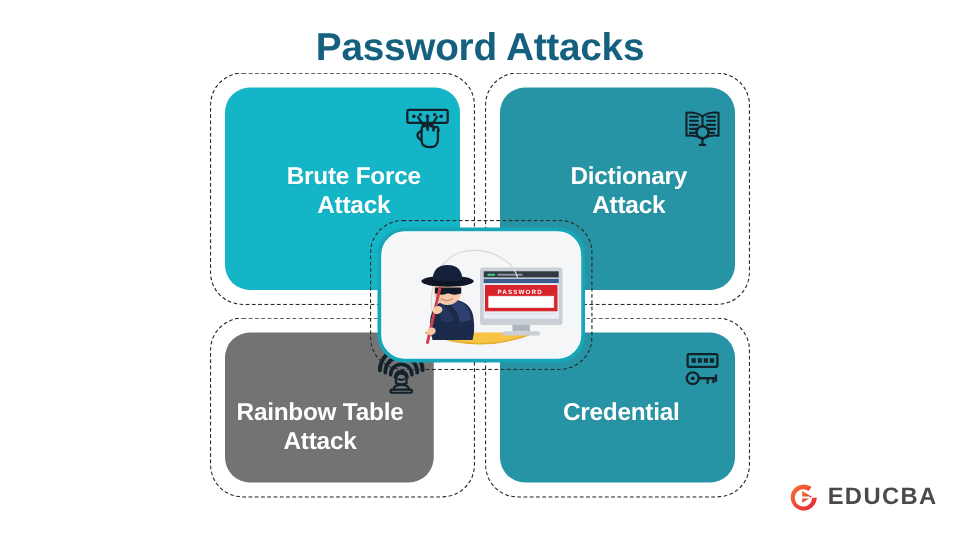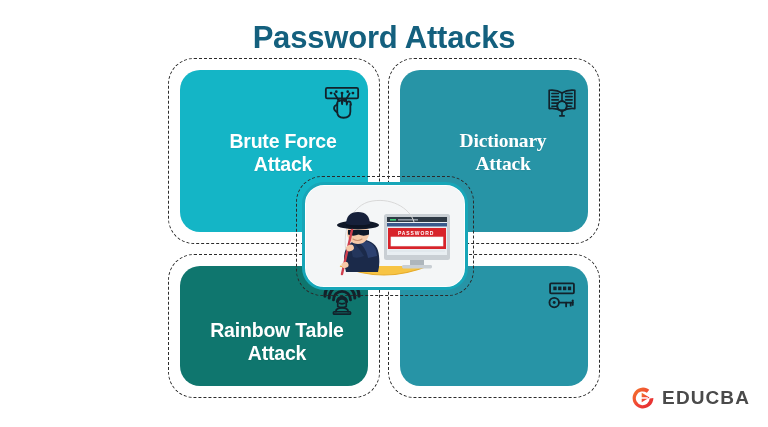--- a/index.html
+++ b/index.html
@@ -71,22 +71,22 @@
   }
   .card .icon-wrap {
     width: 52px;
     height: 40px;
     display: flex;
     align-items: center;
     justify-content: center;
   }
 
   #card-tl { left: 180px; top: 70px;  width: 188px; height: 162px; background: #14b5c6; }
-  #card-tr { left: 400px; top: 70px;  width: 188px; height: 162px; background: #2794a6; font-family: Liberation Serif, serif; }
-  #card-bl { left: 180px; top: 266px; width: 188px; height: 120px; background: #0f766e; }
+  #card-tr { left: 400px; top: 70px;  width: 188px; height: 162px; background: #2794a6; }
+  #card-bl { left: 180px; top: 266px; width: 167px; height: 120px; background: #737373; }
   #card-br { left: 400px; top: 266px; width: 188px; height: 120px; background: #2794a6; }
 
   #card-bl .label, #card-br .label { margin-top: 3px; width: 182px; }
   #card-bl .icon-wrap, #card-br .icon-wrap { height: 36px; }
 
   
   #center-frame {
     position: absolute;
     left: 302px;
     top: 182px;
@@ -221,21 +221,21 @@
           <rect x="30.4" y="6.5" width="3.6" height="4" fill="#12222b" stroke="none"></rect>
           <circle cx="15.5" cy="24" r="5.2"></circle>
           <circle cx="15.5" cy="24" r="1.6" fill="#12222b" stroke="none"></circle>
           <path d="M20.7 24 h15"></path>
           <path d="M28.5 24 v4.2"></path>
           <path d="M33.5 24 v3.4"></path>
           <path d="M35.7 21.5 v5"></path>
         </g>
       </svg>
     </div>
-    <div class="label"><br></div>
+    <div class="label"><span>Credential</span><br></div>
   </div>
 
   <div id="center-dash"></div>
   <div id="center-frame"></div>
   <div id="center-card">
     <svg viewBox="0 0 158 100" width="158" height="100" aria-hidden="true">
       <rect x="0" y="0" width="158" height="100" fill="#f4f6f7"></rect>
 
       <path d="M34 80 q44 18 88 0 z" fill="#f7c444"></path>
       <path d="M34 80 q44 18 88 0" fill="none" stroke="#e6ac2c" stroke-width="1.2"></path>

